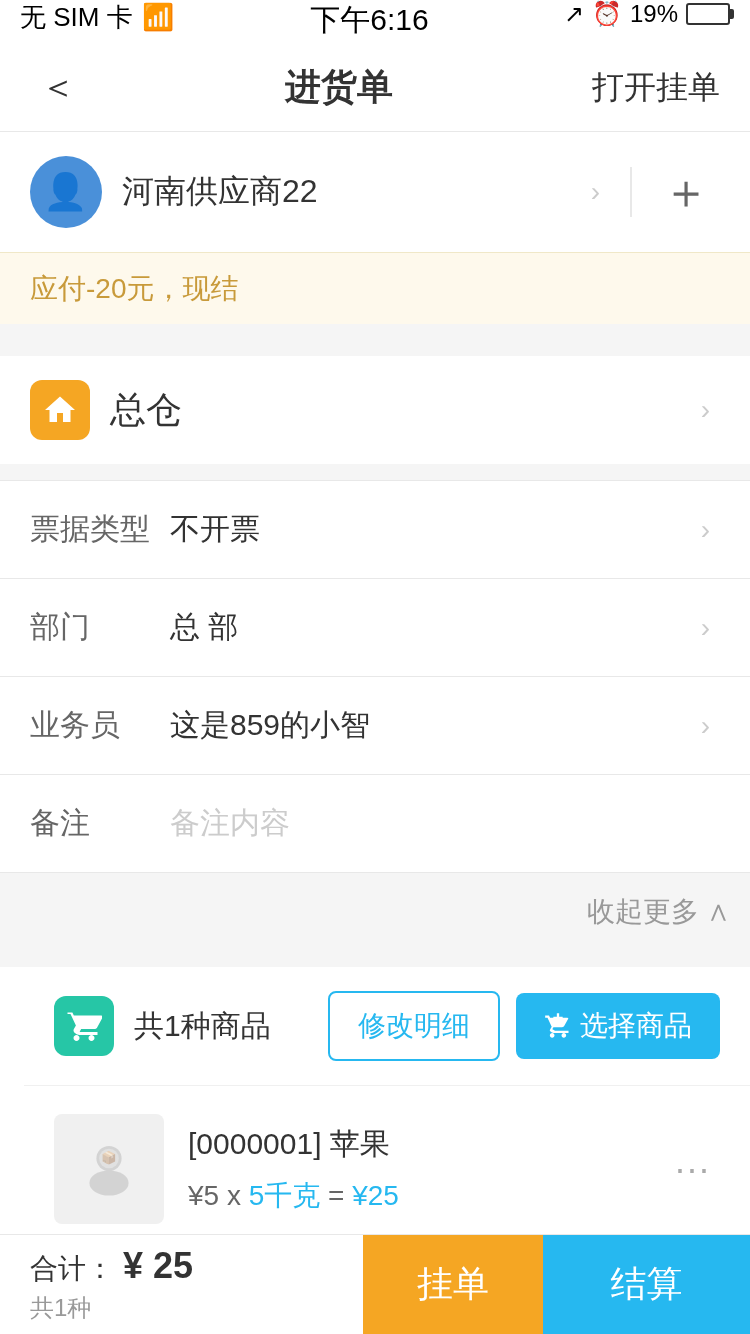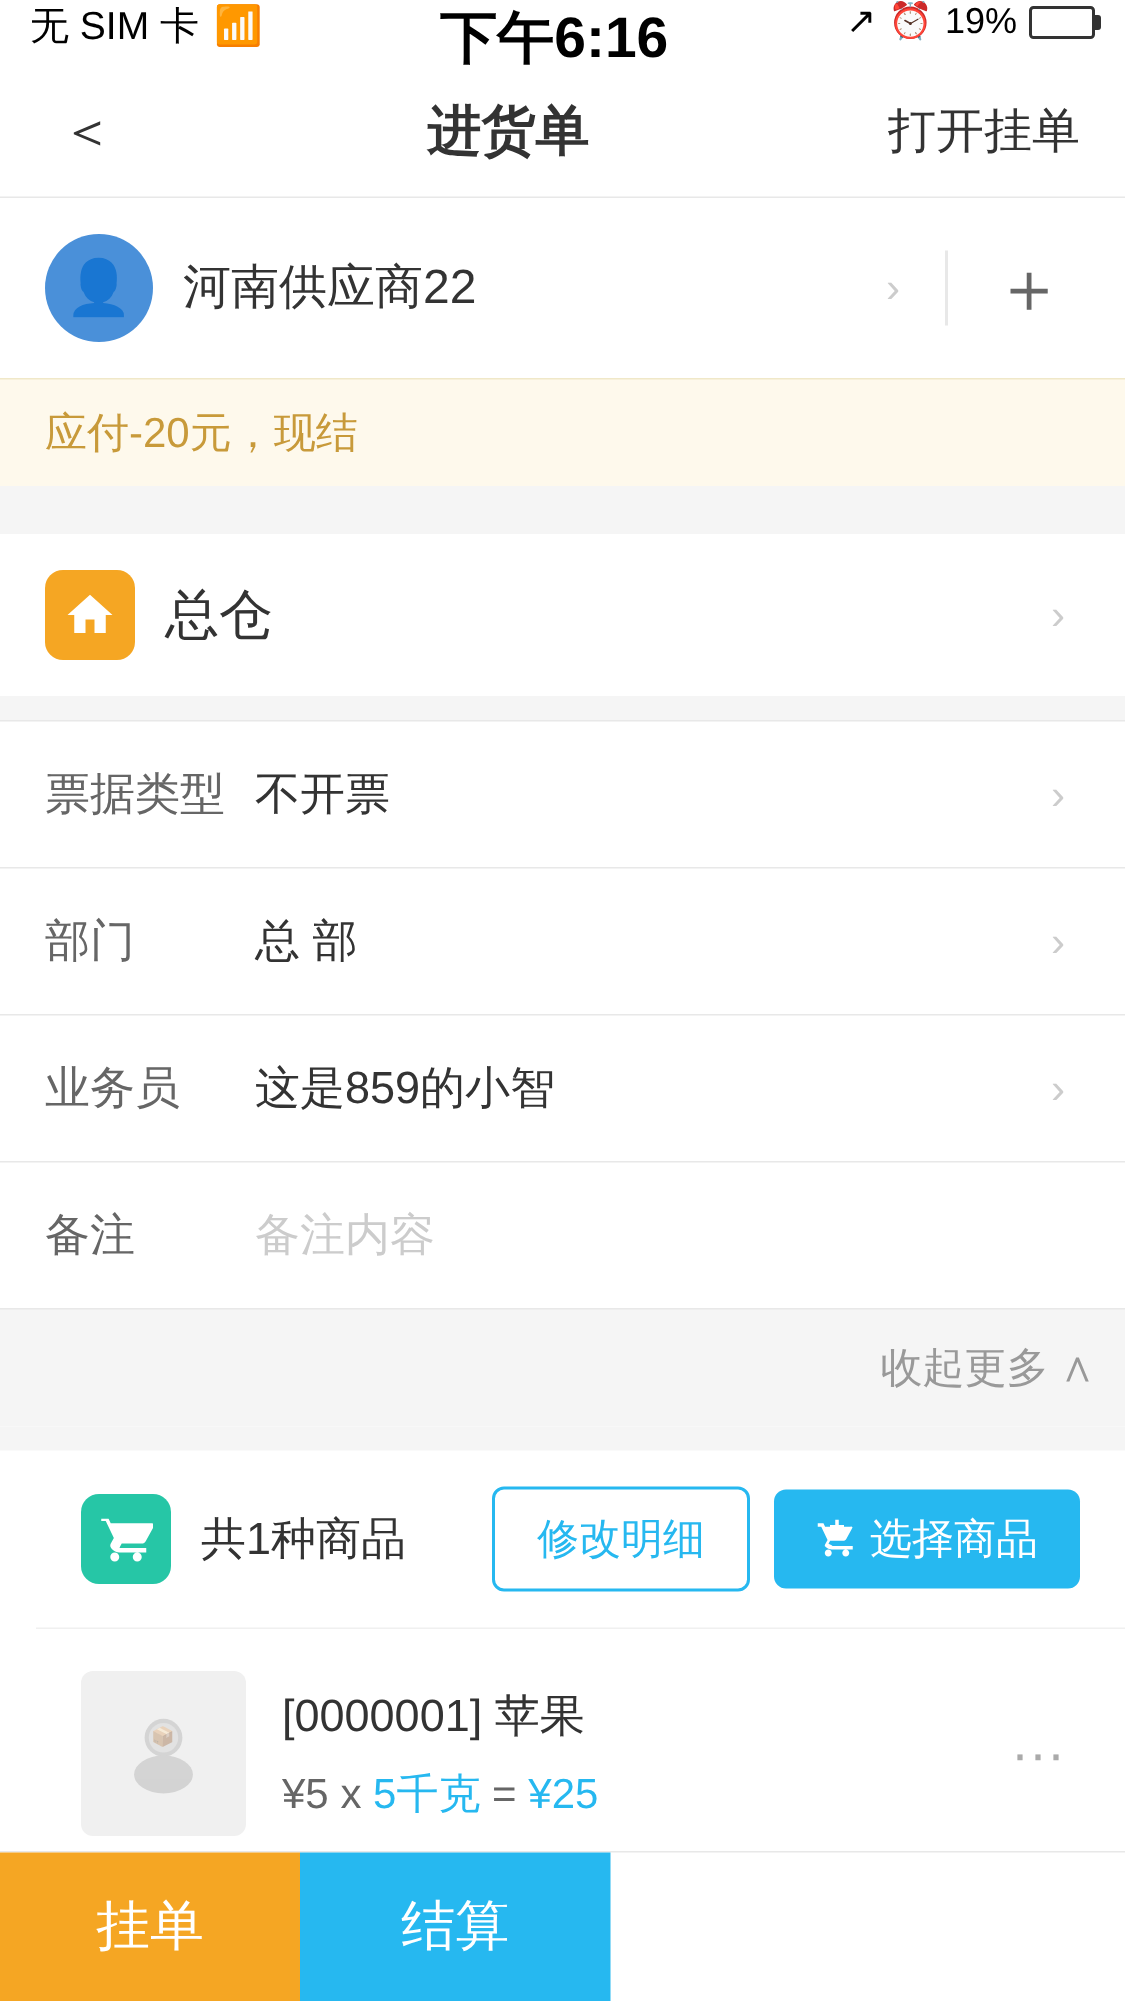--- a/index.html
+++ b/index.html
@@ -24,22 +24,22 @@
       font-size: 28px;
       font-weight: 500;
     }
     .status-left {
       display: flex;
       align-items: center;
       gap: 10px;
       font-size: 26px;
     }
     .status-time {
-      font-size: 38px;
-      font-weight: 700;
+      font-size: 30px;
+      font-weight: 400;
       flex: 1;
       text-align: center;
     }
     .status-right {
       display: flex;
       align-items: center;
       gap: 8px;
       font-size: 24px;
     }
     .battery-icon {
@@ -346,21 +346,21 @@
       color: #333;
       font-weight: 600;
     }
     .total-sub {
       font-size: 24px;
       color: #999;
       display: block;
       margin-top: 4px;
     }
     .footer-btn-pending {
-      width: 200px;
+      width: 180px;
       height: 100px;
       background: #f5a623;
       color: #fff;
       font-size: 36px;
       display: flex;
       align-items: center;
       justify-content: center;
       cursor: pointer;
       border: none;
     }
@@ -502,15 +502,20 @@
           <span class="price-highlight">¥25</span>
         </div>
       </div>
       <span class="product-more">···</span>
     </div>
   </div>
 
 </div>
 
 <div class="footer">
+  <div class="footer-total">
+    <span class="total-label">合计：</span>
+    <span class="total-amount">¥ 25</span>
+    <span class="total-sub">共1种</span>
+  </div>
   <button class="footer-btn-pending">挂单</button>
   <button class="footer-btn-checkout">结算</button>
 </div>
 
 </body></html>

